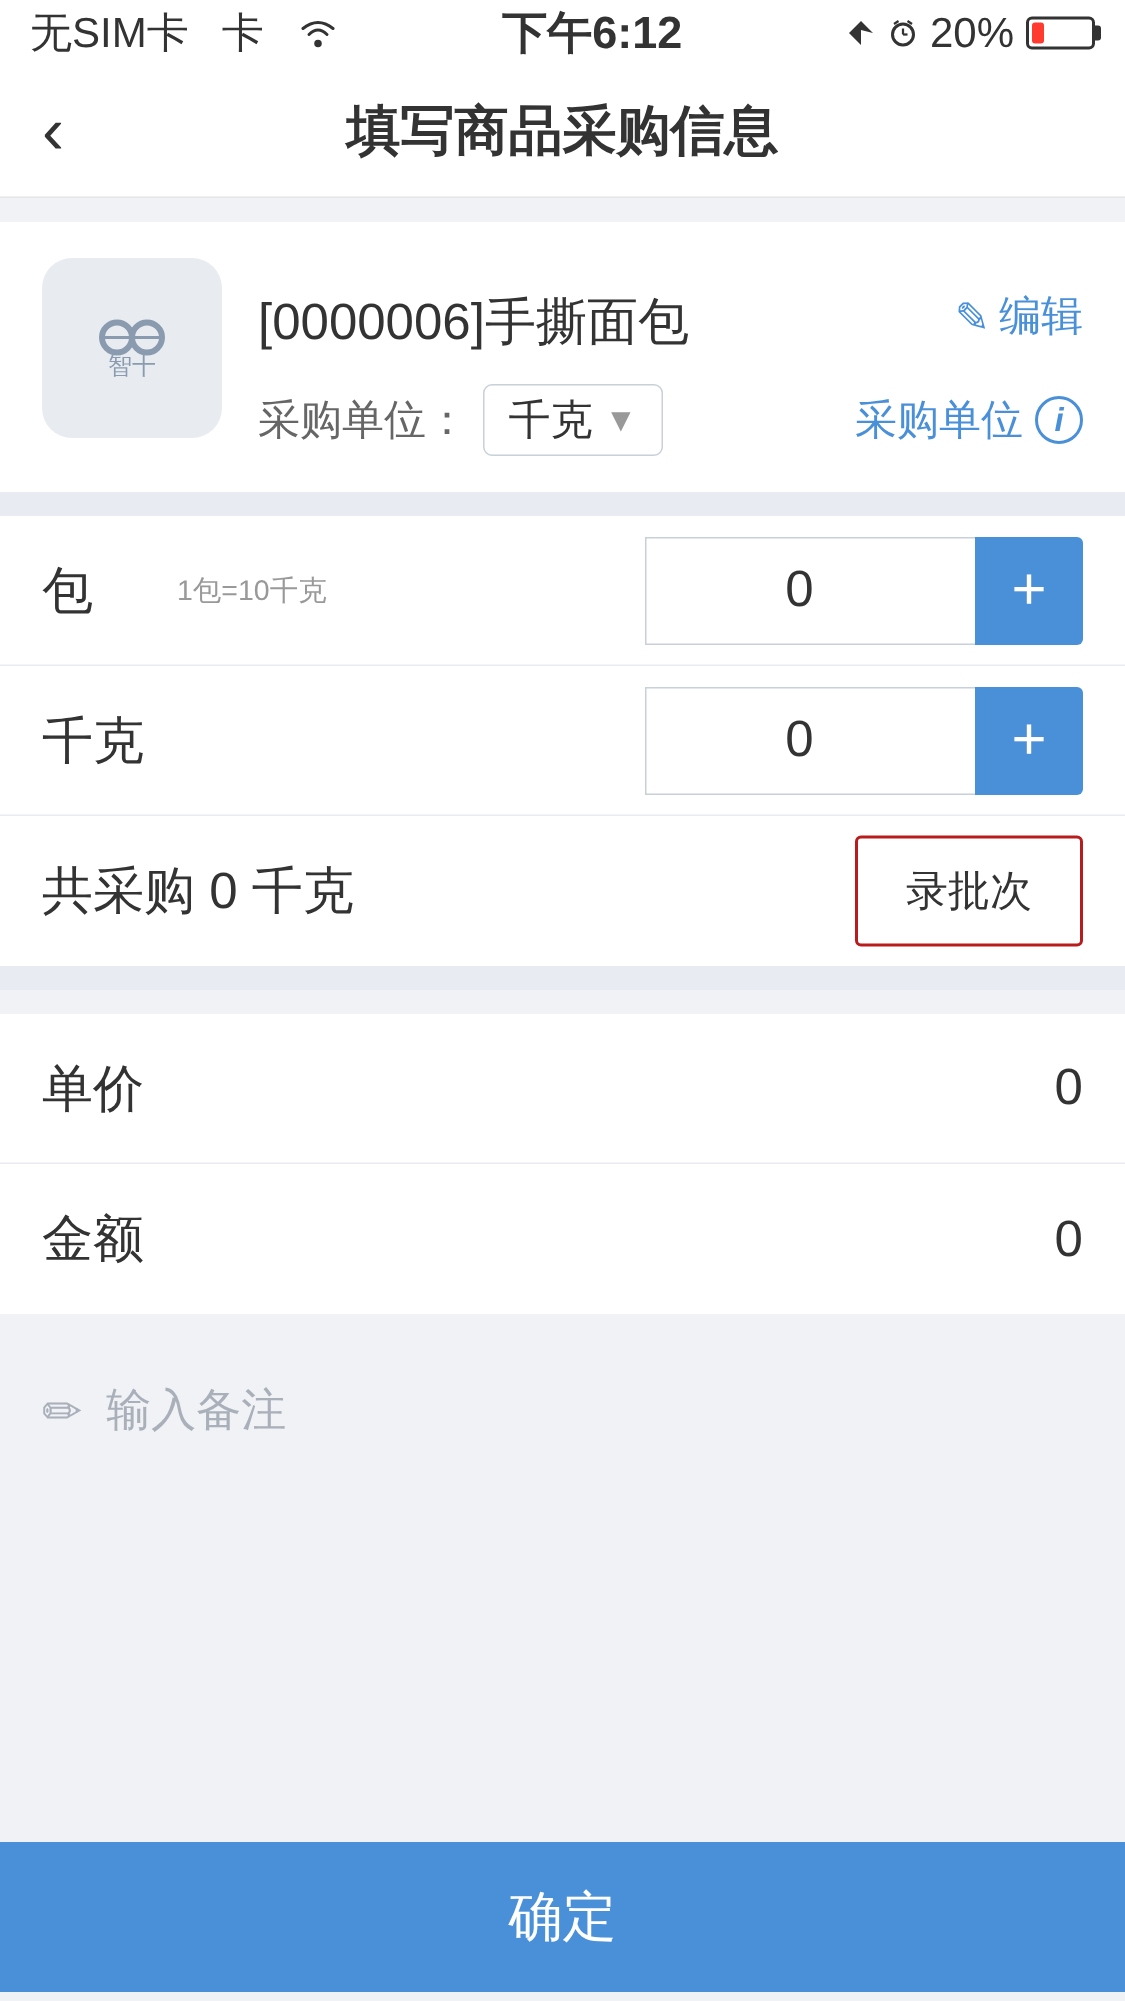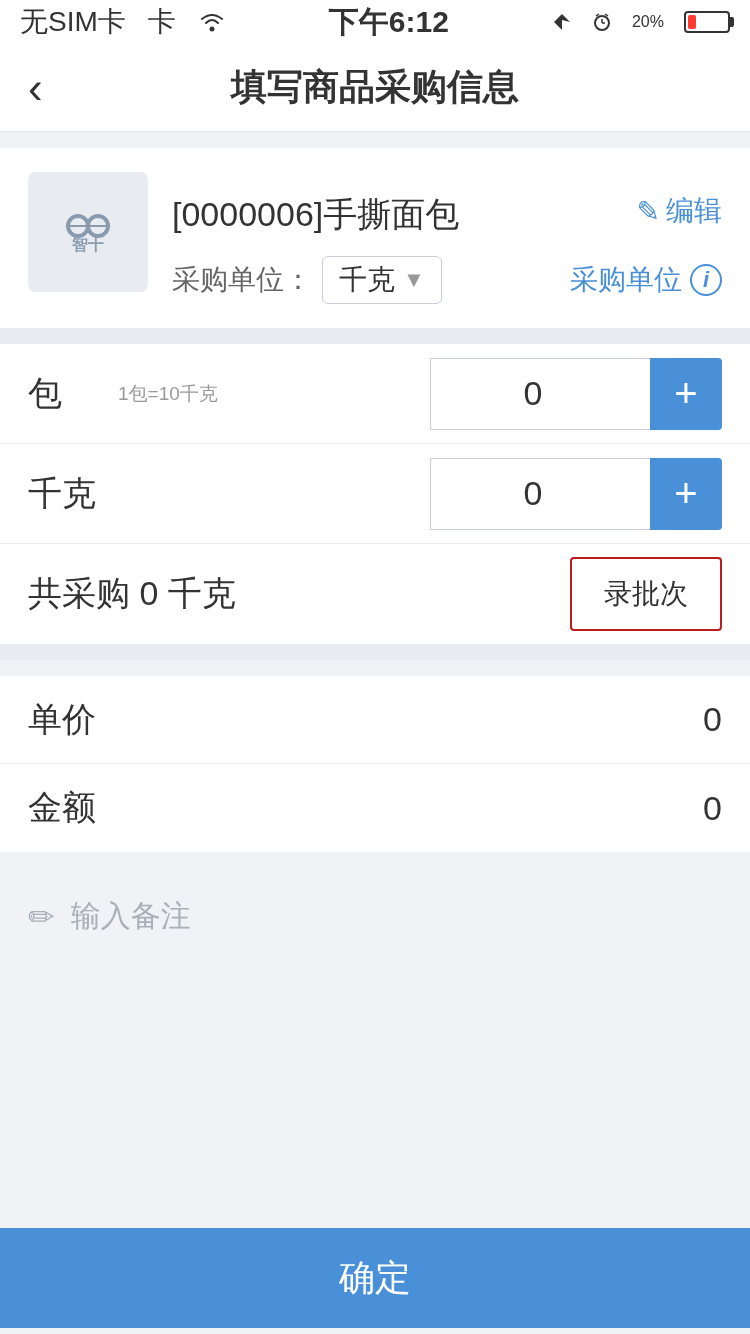--- a/index.html
+++ b/index.html
@@ -31,22 +31,22 @@
       gap: 22px;
       font-size: 28px;
     }
     .status-center {
       font-size: 30px;
       font-weight: 600;
     }
     .status-right {
       display: flex;
       align-items: center;
-      gap: 20px;
-      font-size: 16px;
+      gap: 8px;
+      font-size: 28px;
     }
     .battery-icon {
       width: 46px;
       height: 22px;
       border: 2px solid #333;
       border-radius: 4px;
       position: relative;
       display: inline-flex;
       align-items: center;
       padding: 2px;
@@ -100,27 +100,26 @@
       margin-top: 16px;
       padding: 24px 28px;
       display: flex;
       align-items: flex-start;
       gap: 24px;
     }
     .product-image {
       width: 120px;
       height: 120px;
       background: #e8ecf0;
-      border-radius: 8px;
+      border-radius: 20px;
       display: flex;
       align-items: center;
       justify-content: center;
       flex-shrink: 0;
       overflow: hidden;
-      font-weight: bold;
     }
     .product-logo {
       font-size: 40px;
       color: #8a9bb0;
     }
     .product-info {
       flex: 1;
     }
     .product-top-row {
       display: flex;
@@ -273,21 +272,21 @@
     
     .price-section {
       background: #fff;
       margin-top: 16px;
     }
     .price-row {
       display: flex;
       align-items: center;
       justify-content: space-between;
       padding: 0 28px;
-      height: 88px;
+      height: 100px;
       border-bottom: 1px solid #e8ecf0;
     }
     .price-row:last-child {
       border-bottom: none;
     }
     .price-label {
       font-size: 34px;
       color: #333;
     }
     .price-value {

